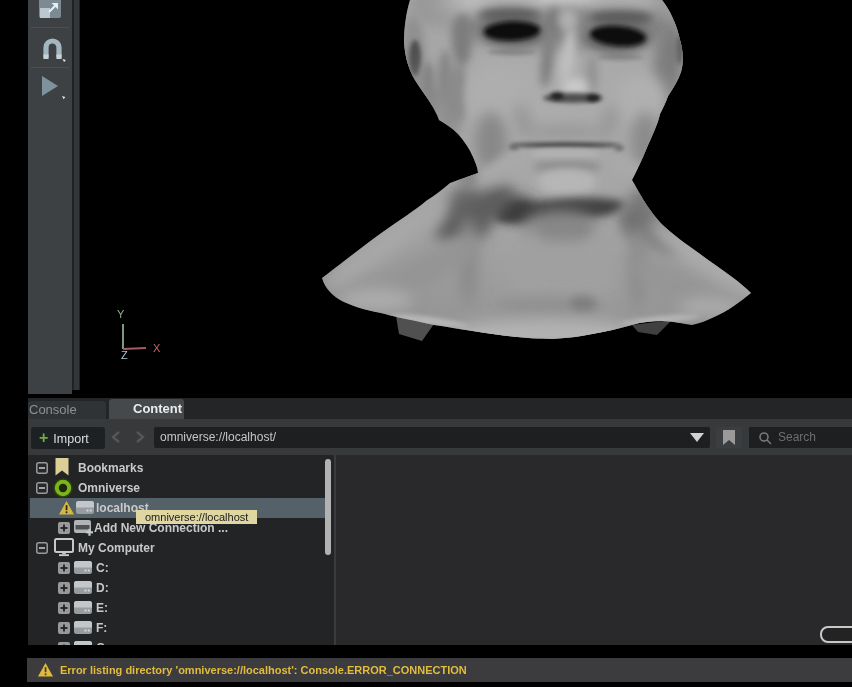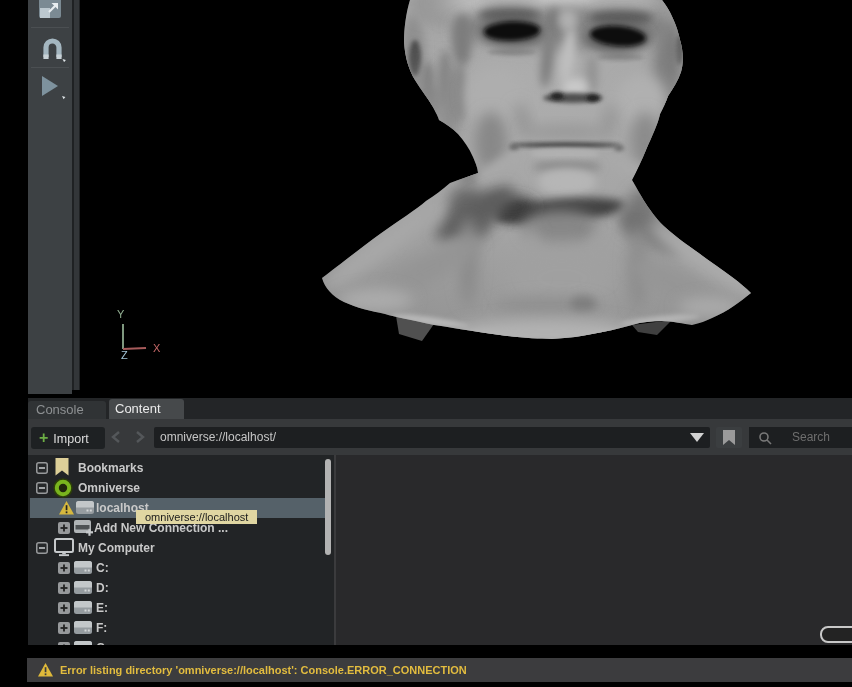--- a/index.html
+++ b/index.html
@@ -196,22 +196,22 @@
   <svg class="abs" style="left:20px;top:300px" width="70" height="70" viewBox="0 0 70 70">
     <text x="17" y="18" font-size="11" fill="#93b193" font-family="Liberation Sans">Y</text>
     <path d="M23 24 V49" stroke="#9fbf9f" stroke-width="1.6" fill="none"></path>
     <path d="M23 49 L46 48" stroke="#a75b5b" stroke-width="1.8" fill="none"></path>
     <text x="53" y="52" font-size="11" fill="#c56868" font-family="Liberation Sans">X</text>
     <text x="21" y="59" font-size="11" fill="#a3c4d6" font-family="Liberation Sans">Z</text>
   </svg>
 </div>
 
 <div class="abs" style="left:28px;top:398px;width:824px;height:21px;background:#232527">
-  <div class="abs" style="left:0px;top:3px;width:78px;height:18px;background:#303335;border-radius:3px 3px 0 0;color:#8d9092;font-size:13px;line-height:18px;padding-left:8px">Console</div>
-  <div class="abs" style="left:81px;top:1px;width:75px;height:20px;background:#46494b;border-radius:3px 3px 0 0;color:#ebebeb;font-size:13px;line-height:20px;padding-left:6px;font-weight:normal">Content</div>
+  <div class="abs" style="left:0px;top:3px;width:78px;height:18px;background:#303335;border-radius:3px 3px 0 0;color:#8d9092;font-size:13px;line-height:18px;padding-left:1px">Console</div>
+  <div class="abs" style="left:81px;top:1px;width:75px;height:20px;background:#46494b;border-radius:3px 3px 0 0;color:#ebebeb;font-size:13px;line-height:20px;padding-left:24px;font-weight:bold">Content</div>
 </div>
 
 <div class="abs" style="left:28px;top:419px;width:824px;height:36px;background:#37393b">
   <div class="abs" style="left:3px;top:8px;width:74px;height:22px;background:#1e2123;border-radius:3px;color:#dcdcdc;font-size:12.5px;line-height:22px;">
     <span style="color:#6cae45;font-weight:bold;font-size:16px;margin:0 5px 0 8px">+</span>Import
   </div>
   <svg class="abs" style="left:82px;top:11px" width="12" height="14" viewBox="0 0 12 14">
         <path d="M9 2 L3 7 L9 12" stroke="#54575a" stroke-width="2.4" fill="none"></path>
       </svg>
   <svg class="abs" style="left:106px;top:11px" width="12" height="14" viewBox="0 0 12 14">
@@ -222,21 +222,21 @@
   <div class="abs" style="left:688px;top:8px;width:26px;height:21px;background:#3b3e40;border-radius:2px">
     <svg class="abs" style="left:7px;top:3px" width="12" height="16" viewBox="0 0 12 16">
           <path d="M0 0 H12 V15 L6 10 L0 15 Z" fill="#9a9a9a"></path>
         </svg>
   </div>
   <div class="abs" style="left:721px;top:8px;width:103px;height:21px;background:#1d1f21;color:#6e6e6e;font-size:12px;line-height:21px">
     <svg class="abs" style="left:9px;top:4px" width="14" height="14" viewBox="0 0 14 14">
           <circle cx="6" cy="6" r="4" stroke="#787878" stroke-width="1.6" fill="none"></circle>
           <path d="M9 9 L13 13" stroke="#787878" stroke-width="1.6"></path>
         </svg>
-    <span style="margin-left:43px">Search</span>
+    <span style="margin-left:29px">Search</span>
   </div>
 </div>
 
 <div class="abs" style="left:28px;top:455px;width:824px;height:190px;background:#29292b">
   <div class="abs" id="tree" style="left:0;top:0;width:306px;height:190px;background:#222426;overflow:hidden;color:#c9c9c9;font-size:12px;font-weight:bold">
 
     <div class="abs" style="left:0;top:3px;width:306px;height:20px">
       <svg class="abs" style="left:8px;top:4px" width="12" height="12" viewBox="0 0 12 12">
             <rect x="0.75" y="0.75" width="10.5" height="10.5" rx="2" fill="#26282a" stroke="#97999b" stroke-width="1.5"></rect>
             <rect x="3" y="5.1" width="6" height="1.8" fill="#b0b2b4"></rect>

